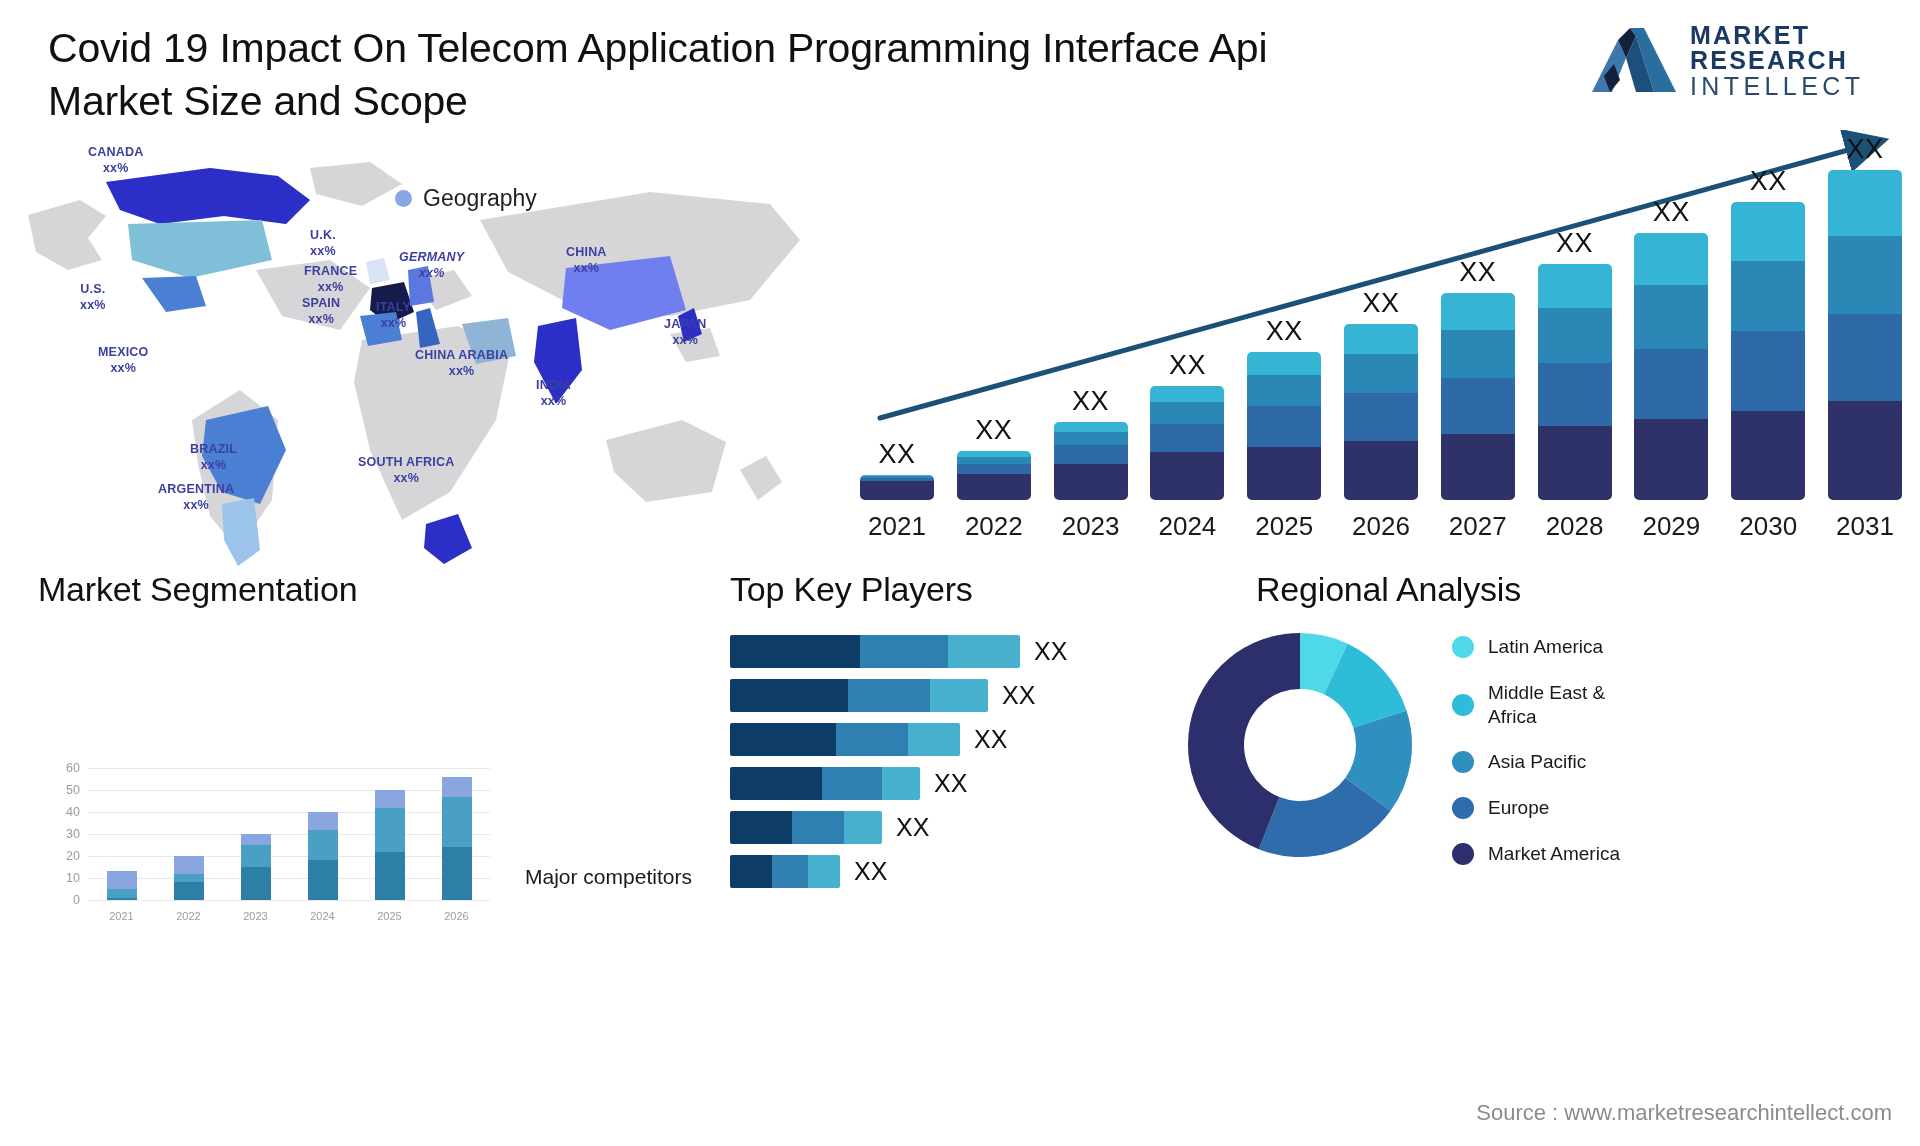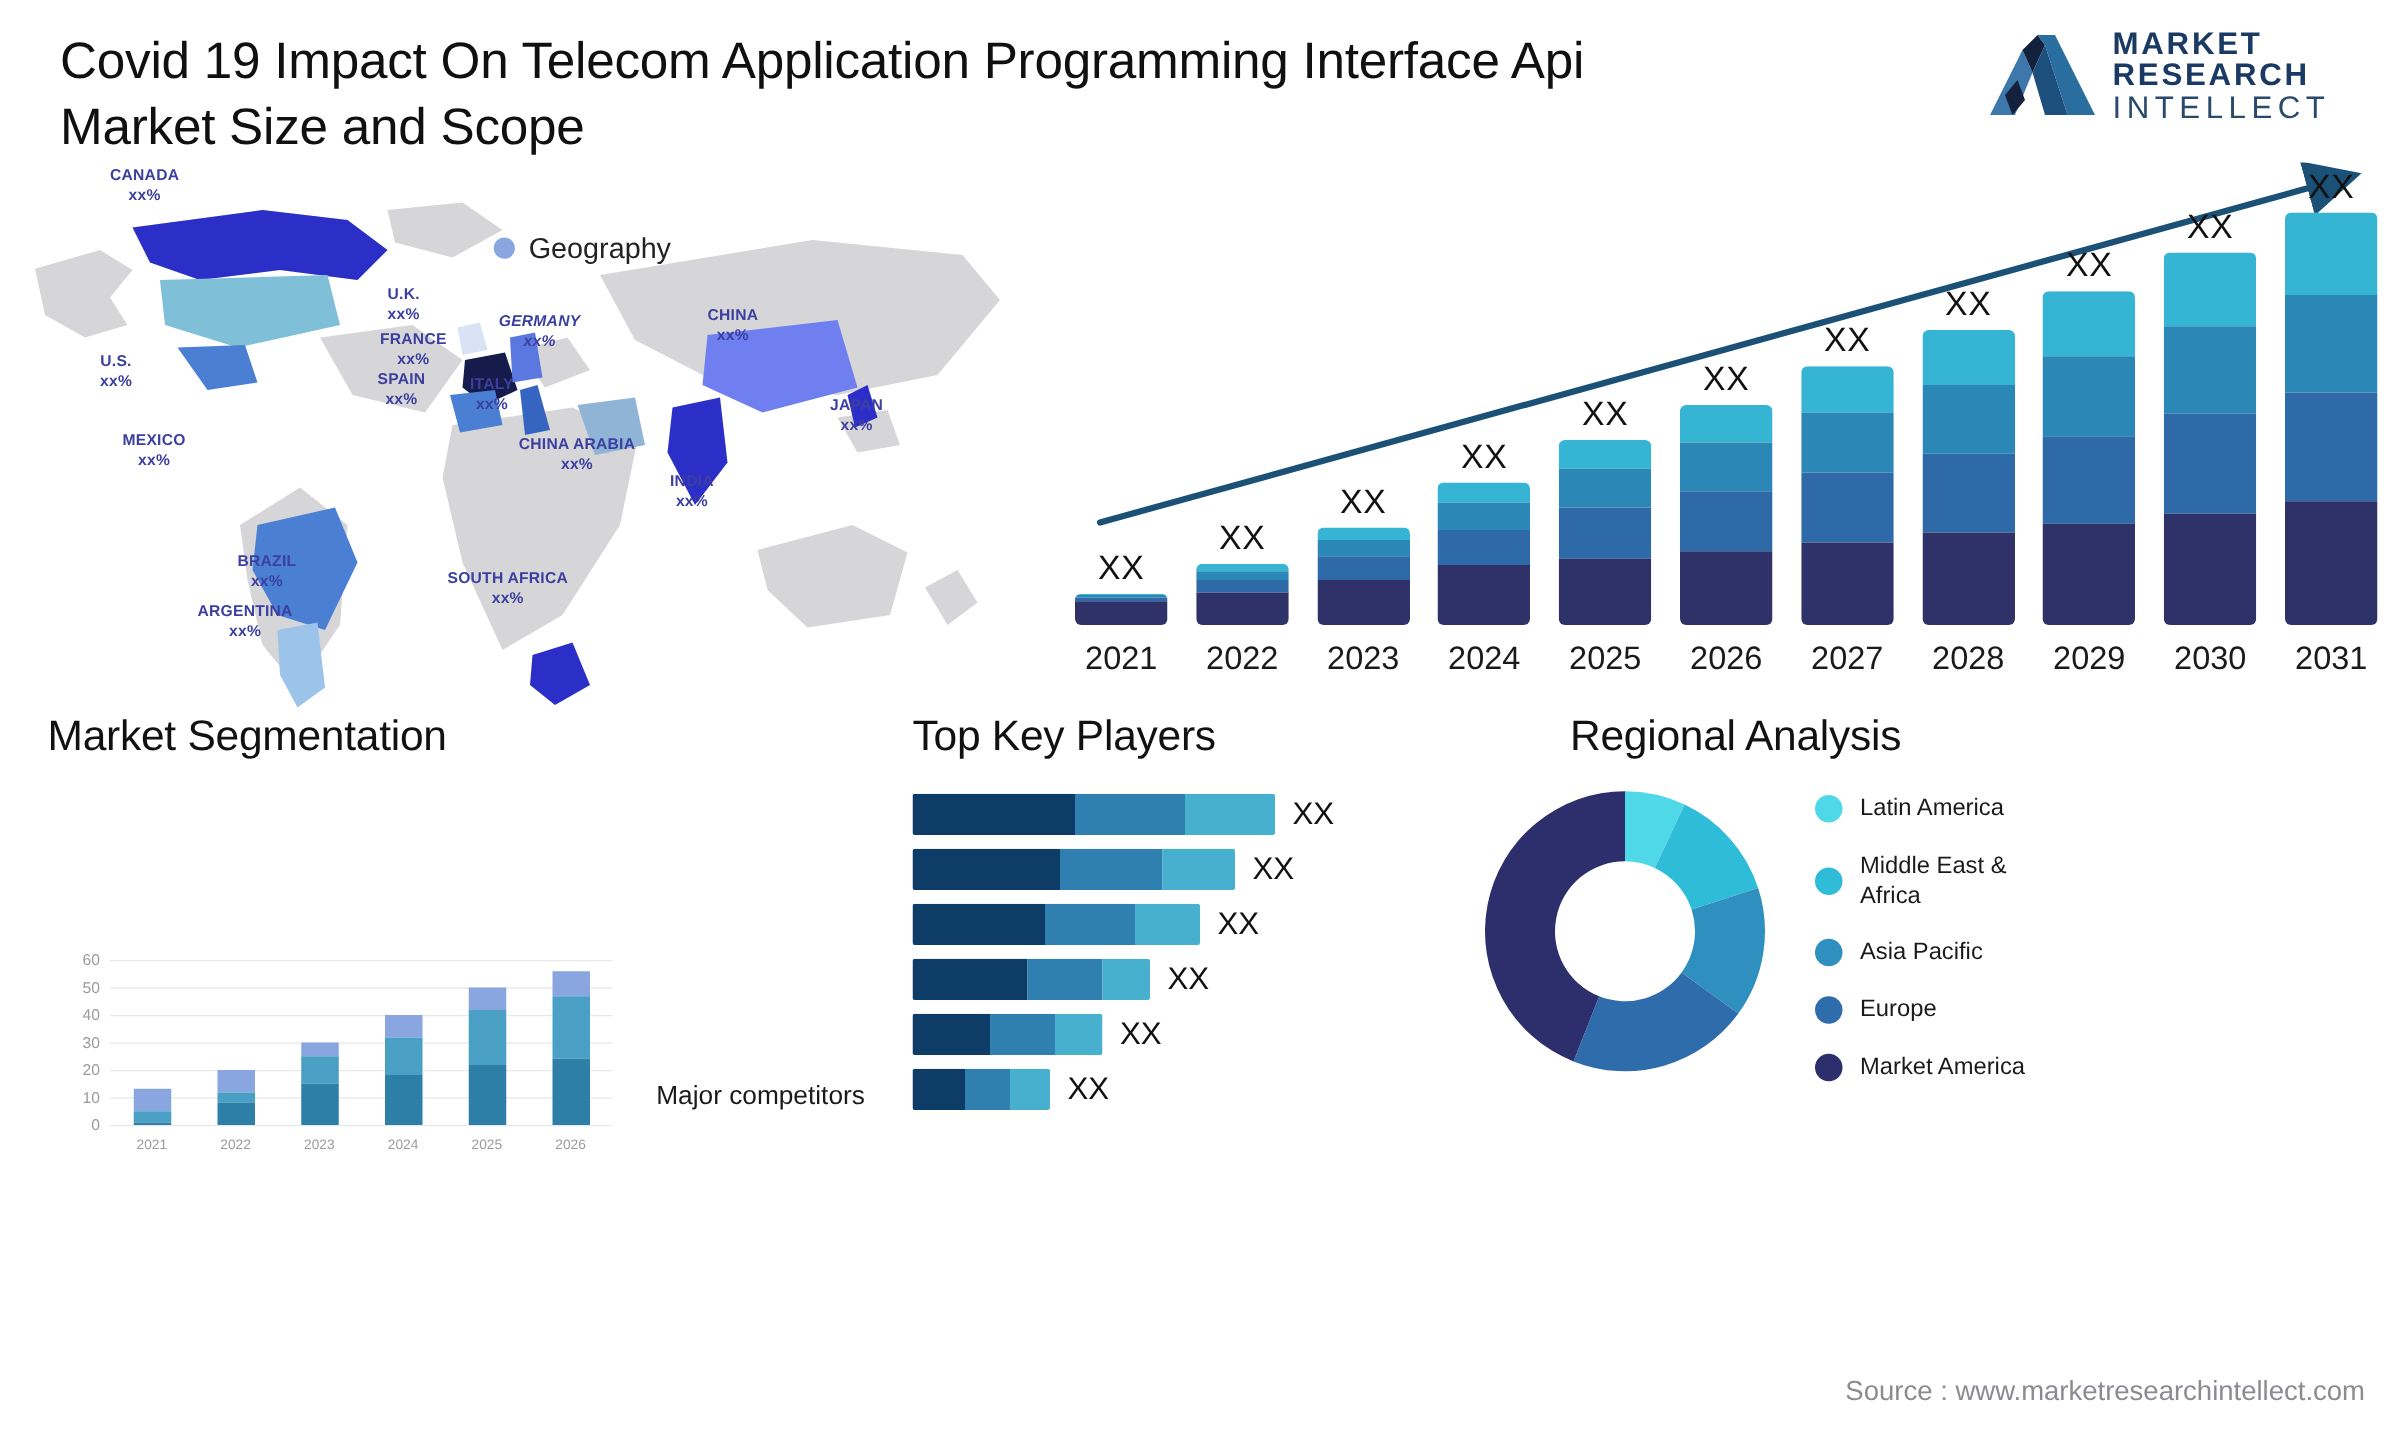--- a/index.html
+++ b/index.html
@@ -140,21 +140,21 @@
       <path d="M406,192 L420,188 L430,224 L410,228 Z" fill="#3565c0"></path>
       <path d="M452,204 L498,198 L506,236 L466,244 Z" fill="#8fb4d6"></path>
       <path d="M556,148 L660,136 L676,190 L600,210 L552,188 Z" fill="#6f7ff0"></path>
       <path d="M528,206 L566,198 L572,250 L546,284 L524,242 Z" fill="#2b2fc7"></path>
       <path d="M668,196 L684,188 L692,214 L674,222 Z" fill="#2b2fc7"></path>
       <path d="M416,404 L448,394 L462,428 L434,444 L414,428 Z" fill="#2b2fc7"></path>
     </svg>
   </div>
 
   <div id="map-labels">
-      <div class="map-label" style="left: 88px; top: 133px;">
+      <div class="map-label" style="left: 88px; top: 145px;">
         <div>CANADA</div>
         <div>xx%</div>
       </div>
       <div class="map-label" style="left: 80px; top: 282px;">
         <div>U.S.</div>
         <div>xx%</div>
       </div>
       <div class="map-label" style="left: 98px; top: 345px;">
         <div>MEXICO</div>
         <div>xx%</div>

